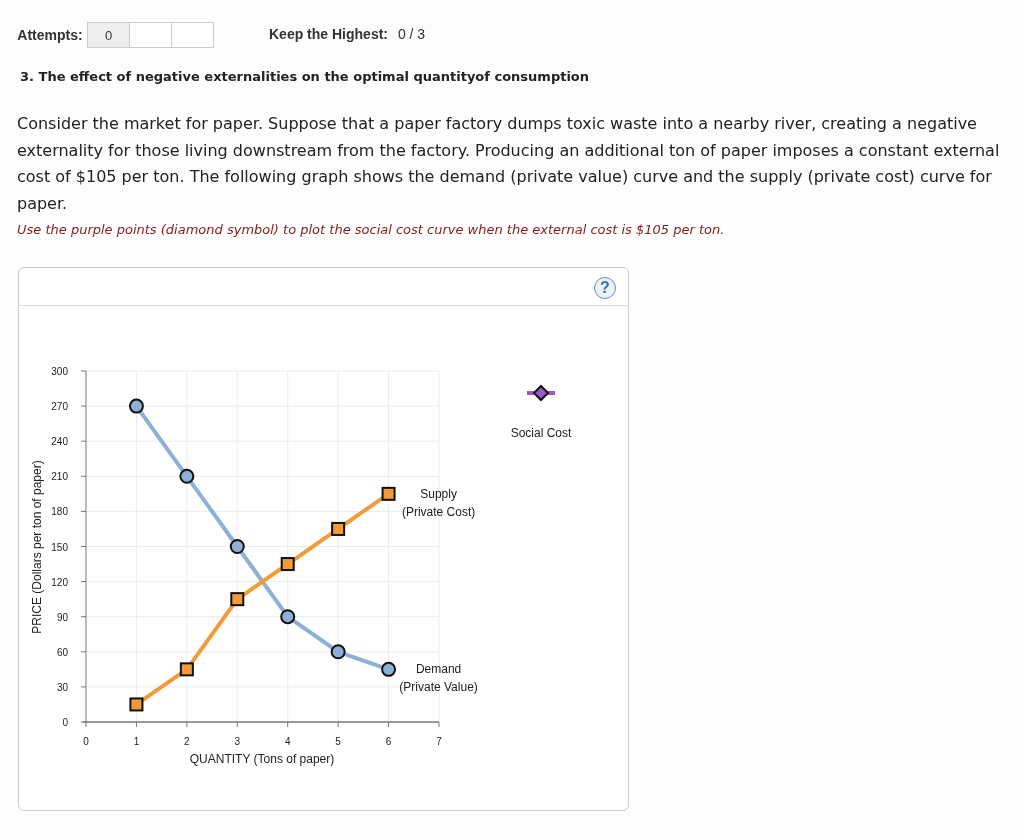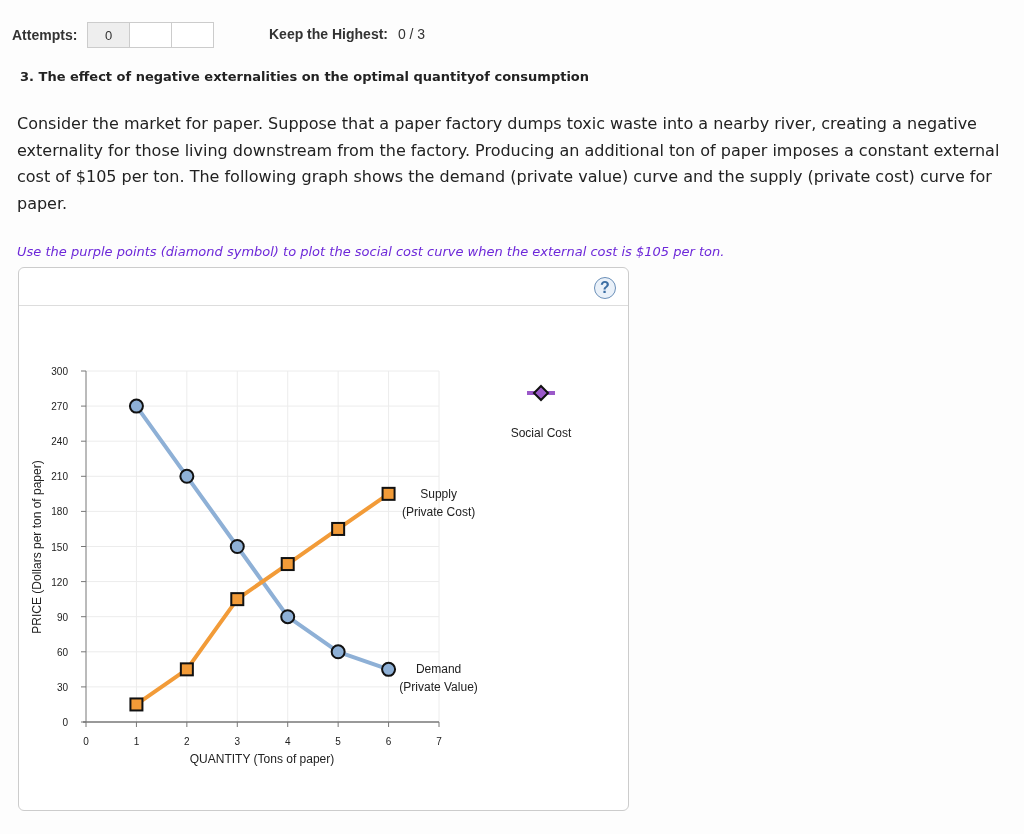--- a/index.html
+++ b/index.html
@@ -1,25 +1,25 @@
 <!DOCTYPE html>
 <html><head>
 <meta charset="utf-8">
 <style>
   html, body { margin:0; padding:0; background:#fdfdfd; }
   body { width:1024px; height:834px; position:relative; font-family:"DejaVu Sans", sans-serif; color:#333; overflow:hidden; }
   .attempts { position:absolute; left:12px; top:22px; height:26px; display:flex; align-items:center; font-family:"Liberation Sans", sans-serif; }
-  .attempts-label { font-weight:bold; font-size:14px; color:#333; width:76px; }
+  .attempts-label { font-weight:bold; font-size:14px; color:#333; width:76px;text-align:center; }
   .att-box { width:43px; height:26px; border:1px solid #ccc; box-sizing:border-box; display:flex; align-items:center; justify-content:center; font-size:13px; background:#fff; margin-left:-1px; }
   .att-box.first { background:#eee; }
   .keep { position:absolute; left:254px; top:26px; font-family:"Liberation Sans", sans-serif; font-size:14px;padding-left:15px; }
   .keep b { margin-right:6px; }
   .q-title { position:absolute; left:20px; top:69px; font-weight:bold; font-size:13px; color:#222; }
   .q-text { position:absolute; left:17px; top:111px; width:1000px; font-size:16px; line-height:26.5px; color:#222; }
-  .instr { position:absolute; left:17px; top:244px; font-size:13px; font-style:italic; color:#6d28d9; }
+  .instr { position:absolute; left:17px; top:222px; font-size:13px; font-style:italic; color:#7f1d1d; }
   .panel { position:absolute; left:18px; top:267px; width:611px; height:544px; border:1px solid #ccc; border-radius:6px; background:#fff; box-sizing:border-box; }
   .panel-header { position:absolute; left:0; top:0; right:0; height:37px; border-bottom:1px solid #ddd; }
   .help-btn { position:absolute; right:12px; top:9px; width:22px; height:22px; border-radius:50%; border:1.5px solid #6a8fb8; background:#eaf1f9; color:#3c6ea3; font-size:16px; font-weight:bold; display:flex; align-items:center; justify-content:center; box-sizing:border-box; font-family:"Liberation Sans", sans-serif; }
   svg text { font-family:"Liberation Sans", sans-serif; }
 </style>
 </head>
 <body>
 
 <div class="attempts">
   <span class="attempts-label">Attempts:</span>

